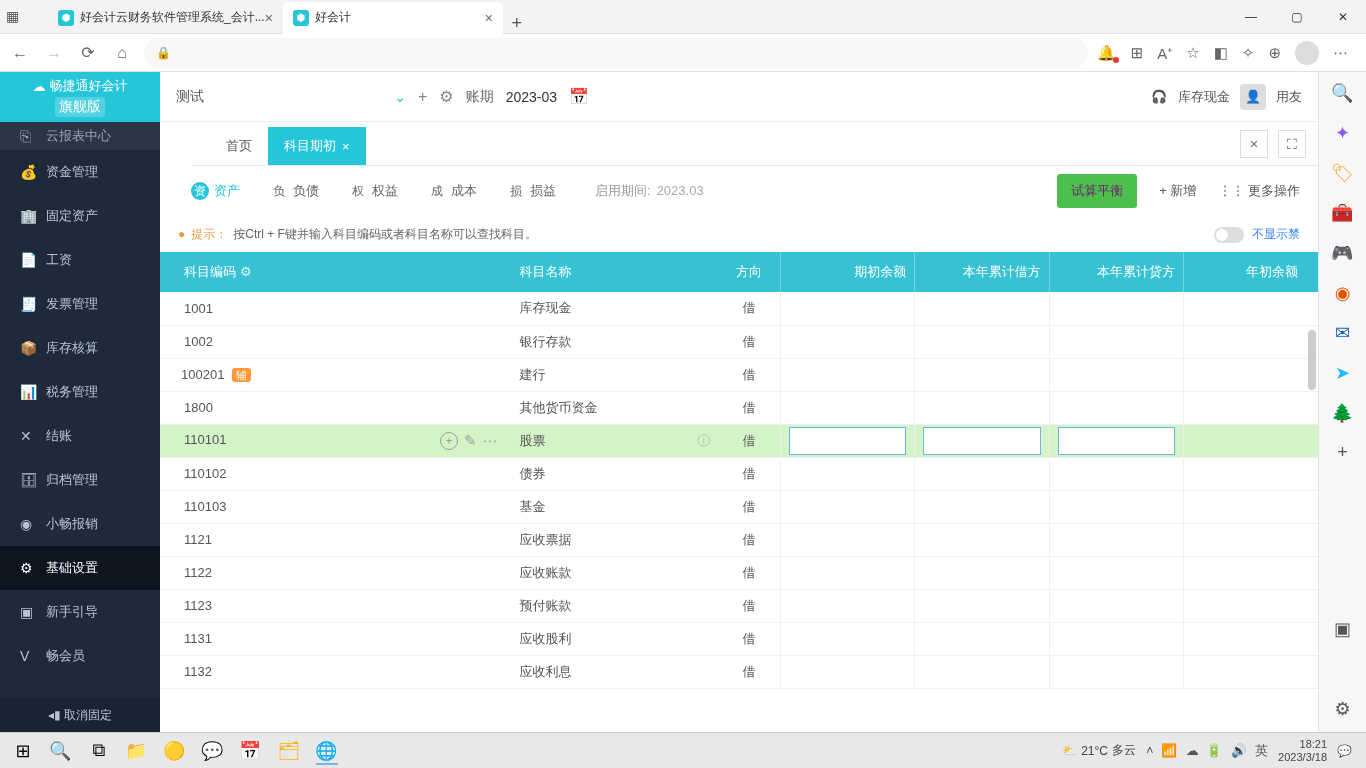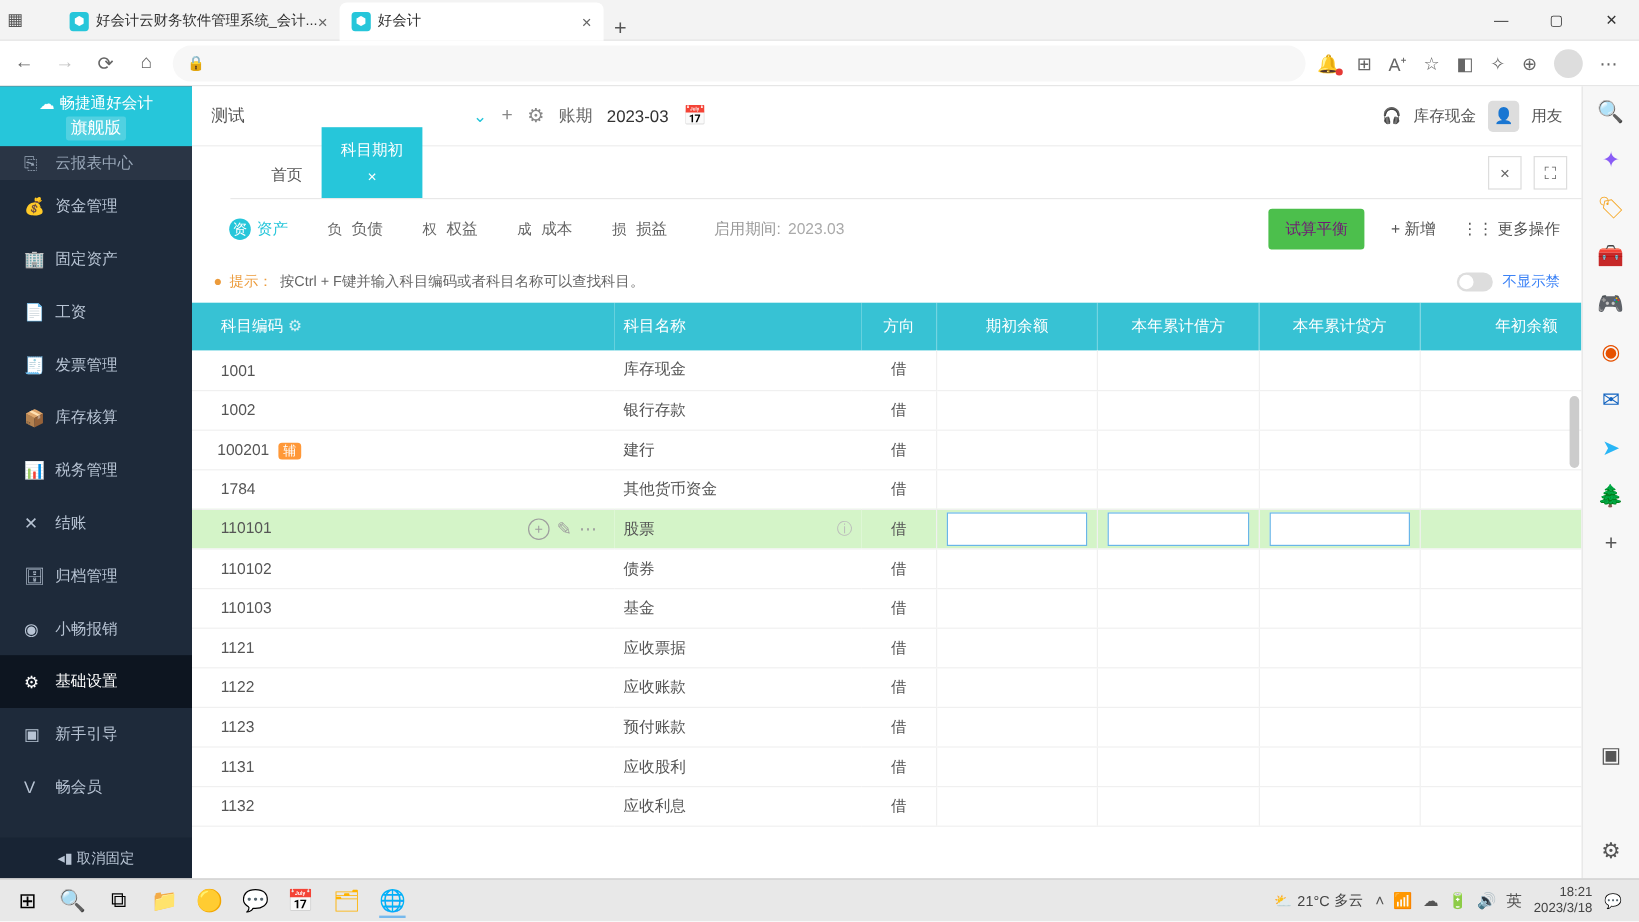--- a/index.html
+++ b/index.html
@@ -44,21 +44,21 @@
 .topbar .ic { color: #888; font-size: 16px; }
 .period-label { color: #666; font-size: 14px; }
 .period-val { color: #333; font-size: 14px; }
 .cal-ic { color: #26c6da; }
 .topbar-spacer { flex: 1; }
 .top-right { display: flex; align-items: center; gap: 10px; color: #555; font-size: 13px; }
 .avatar { width: 26px; height: 26px; background: #ddd; border-radius: 4px; display: flex; align-items: center; justify-content: center; color: #aaa; }
 
 .tabs-row { height: 44px; display: flex; align-items: flex-end; padding-left: 18px; border-bottom: 1px solid #e8e8e8; position: relative; margin-left: 32px; }
 .page-tab { padding: 10px 16px; font-size: 13px; color: #555; }
-.page-tab.active { background: #26c6da; color: #fff; display: flex; align-items: center; gap: 6px; flex-direction: column; }
+.page-tab.active { background: #26c6da; color: #fff; display: flex; align-items: center; gap: 6px; }
 .tabs-right { position: absolute; right: 12px; top: 8px; display: flex; gap: 10px; }
 .tabs-right .sq { width: 28px; height: 28px; border: 1px solid #ddd; display: flex; align-items: center; justify-content: center; color: #666; font-size: 14px; }
 
 .toolbar { height: 50px; display: flex; align-items: center; padding: 0 18px; gap: 6px; }
 .cat-tab { display: flex; align-items: center; gap: 5px; padding: 6px 12px; font-size: 13px; color: #666; border: 1px solid transparent; }
 .cat-tab .ci { width: 18px; height: 18px; display: flex; align-items: center; justify-content: center; font-size: 12px; }
 .cat-tab.active { color: #26c6da; }
 .cat-tab.active .ci { background: #26c6da; color: #fff; border-radius: 50%; }
 .enable-period { margin-left: 20px; color: #999; font-size: 13px; }
 .enable-period .v { margin-left: 6px; color: #aaa; }
@@ -97,21 +97,21 @@
 .tb.edge { position: relative; }
 .tb.edge::after { content:''; position:absolute; bottom:1px; left:6px; right:6px; height:2px; background:#76b9ed; }
 .task-right { margin-left: auto; display: flex; align-items: center; gap: 10px; font-size: 12px; color: #444; padding-right: 8px; }
 .weather { display: flex; align-items: center; gap: 4px; }
 .systray { display: flex; align-items: center; gap: 8px; color: #555; font-size: 13px; }
 .clock { display: flex; flex-direction: column; align-items: flex-end; font-size: 11px; line-height: 13px; }
 
 .col-code { width: 340px; text-align: left; padding-left: 24px !important; }
 .col-name { width: 200px; text-align: left; }
 .col-dir { width: 60px; text-align: center; }
-.col-amt { width: 130px; text-align: center; border-left: 1px solid rgba(255,255,255,0.3); }
+.col-amt { width: 130px; text-align: right; border-left: 1px solid rgba(255,255,255,0.3); }
 tbody .col-amt { border-left: 1px solid #f0f0f0; }
 .col-last { text-align: right; padding-right: 20px !important; }
 .scroll-handle { position: absolute; right: 50px; top: 330px; width: 8px; height: 60px; background: #ccc; border-radius: 4px; }
 </style>
 </head>
 <body>
 
 <div class="browser-top">
   <div class="sys-btns">▦</div>
   <div class="tab-bar">
@@ -332,21 +332,21 @@
             <tr>
               <td class="code-cell ind1">100201 <span class="aux-badge">辅</span></td>
               <td>建行</td>
               <td class="col-dir" style="text-align:center">借</td>
               <td class="col-amt"></td>
               <td class="col-amt"></td>
               <td class="col-amt"></td>
               <td class="col-amt col-last"></td>
             </tr>
             <tr>
-              <td class="code-cell ">1784</td>
+              <td class="code-cell ">1800</td>
               <td>其他货币资金</td>
               <td class="col-dir" style="text-align:center">借</td>
               <td class="col-amt"></td>
               <td class="col-amt"></td>
               <td class="col-amt"></td>
               <td class="col-amt col-last"></td>
             </tr>
             <tr class="hl">
               <td class="code-cell ind2">110101 <span style="float:right;margin-right:6px" class="row-actions">
                   <span class="circ">+</span>

